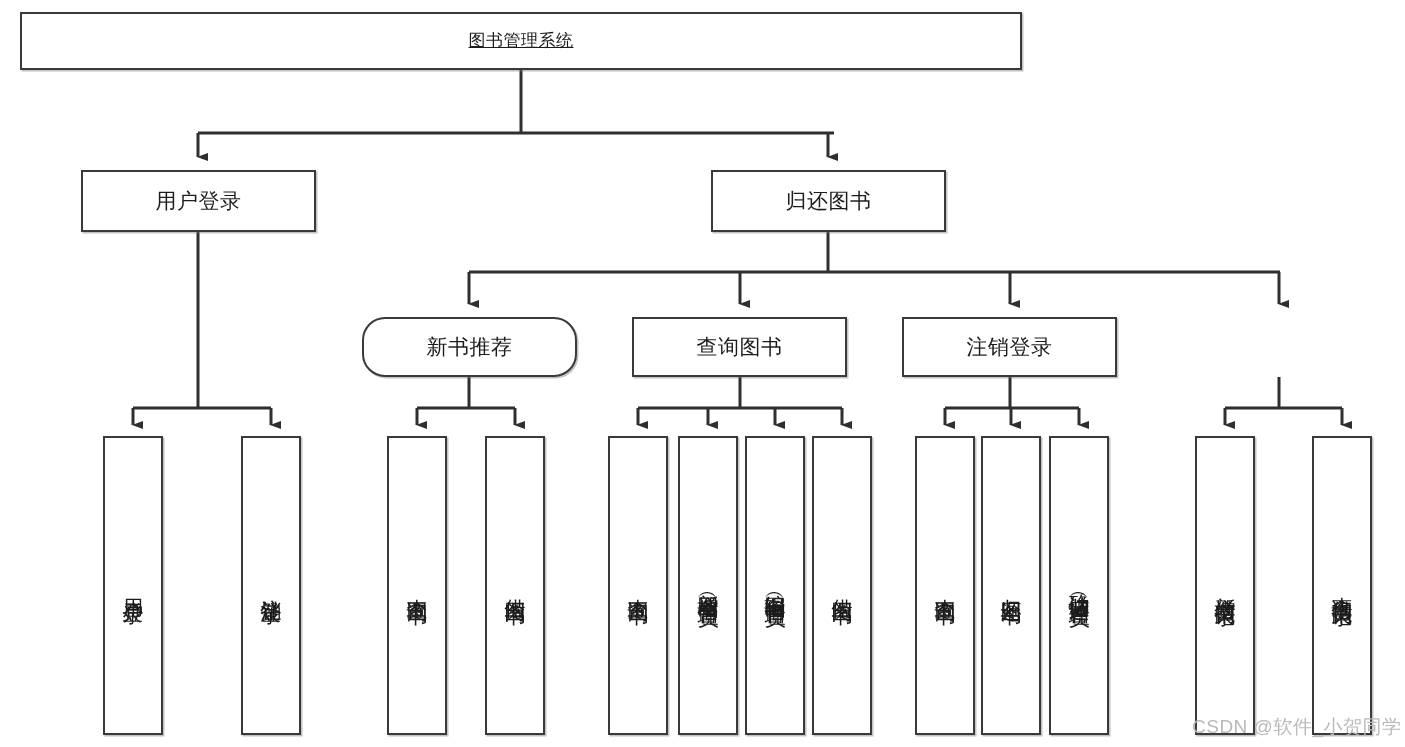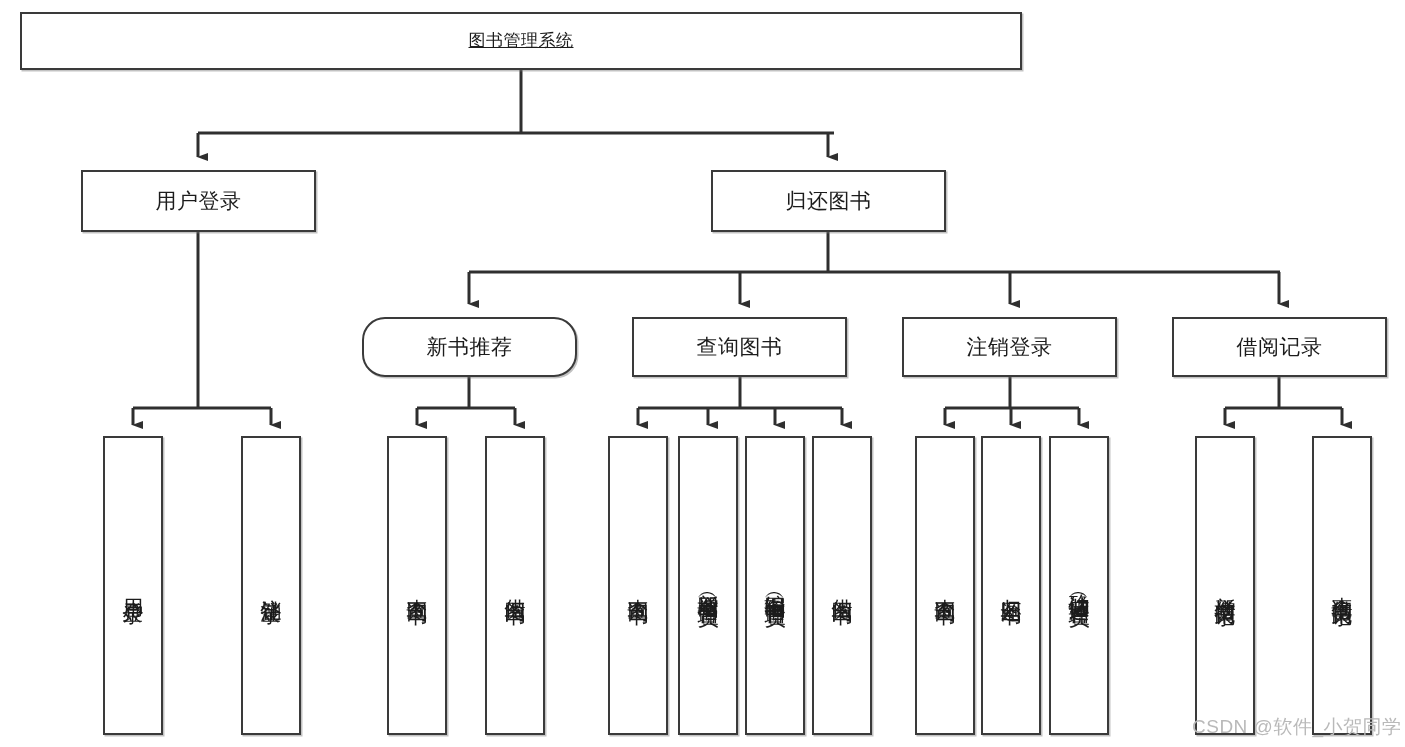--- a/index.html
+++ b/index.html
@@ -129,23 +129,20 @@
 
   <div class="node" style="left:362px; top:317px; width:215px; height:60px;border-radius:23px;">
     <span class="label">新书推荐</span>
   </div>
   <div class="node" style="left:632px; top:317px; width:215px; height:60px;">
     <span class="label">查询图书</span>
   </div>
   <div class="node" style="left:902px; top:317px; width:215px; height:60px;">
     <span class="label">注销登录</span>
   </div>
-  <div class="node" style="left:1172px; top:317px; width:215px; height:60px;">
-    <span class="label">借阅记录</span>
-  </div>
 
   <div class="node vertical" style="left:103px; top:436px; width:60px; height:299px;">
     <span class="label">用户登录</span>
   </div>
   <div class="node vertical" style="left:241px; top:436px; width:60px; height:299px;">
     <span class="label">注销登录</span>
   </div>
 
   <div class="node vertical" style="left:387px; top:436px; width:60px; height:299px;">
     <span class="label">查询图书</span>

